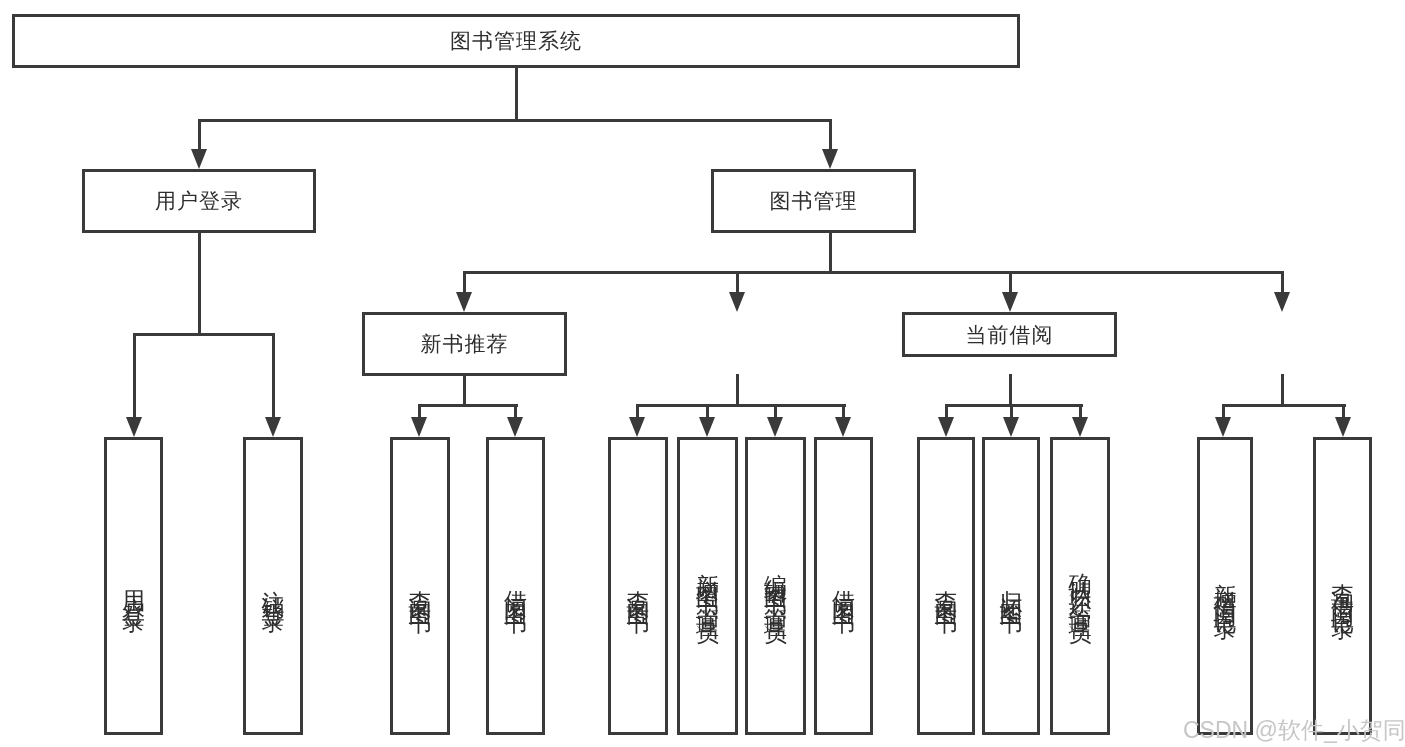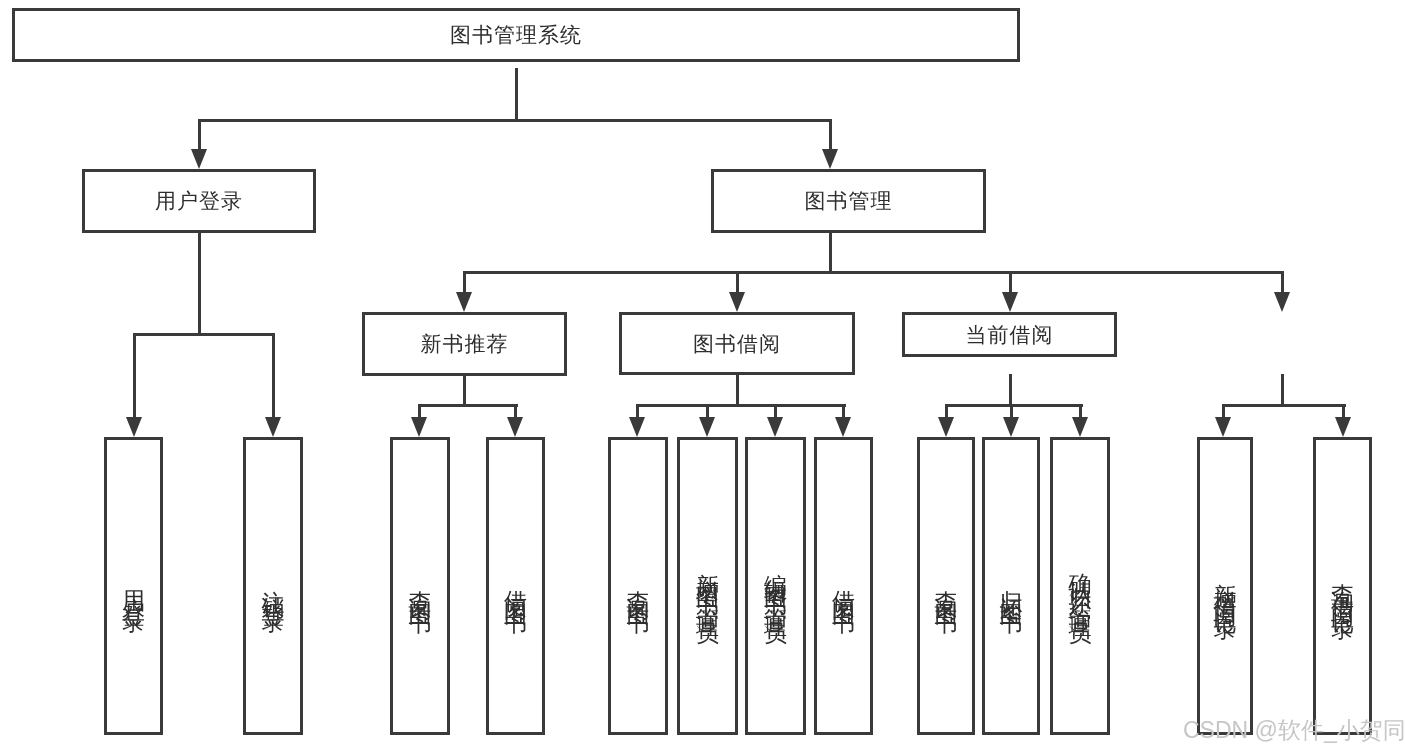--- a/index.html
+++ b/index.html
@@ -31,35 +31,35 @@
   .watermark {
     position:absolute; left:1183px; top:715px;
     font-size:23px; color:#c6c6c6; z-index:5; white-space:nowrap;
   }
 </style>
 </head>
 <body>
 
 <div class="canvas">
 
-  <div class="box hbox" style="left:12px;top:8px;width:1008px;height:54px">
+  <div class="box hbox" style="left:12px;top:14px;width:1008px;height:54px">
     <span>图书管理系统</span>
   </div>
 
   <div class="line" style="left:515px;top:68px;width:3px;height:52px"></div>
   <div class="line" style="left:198px;top:119px;width:634px;height:3px"></div>
   <div class="line" style="left:198px;top:119px;width:3px;height:33px"></div>
   <div class="line" style="left:829px;top:119px;width:3px;height:33px"></div>
   <div class="tri" style="left:191px;top:149px"></div>
   <div class="tri" style="left:822px;top:149px"></div>
 
   <div class="box hbox" style="left:82px;top:169px;width:234px;height:64px">
     <span>用户登录</span>
   </div>
-  <div class="box hbox" style="left:711px;top:169px;width:275px;height:64px">
+  <div class="box hbox" style="left:711px;top:169px;width:205px;height:64px">
     <span>图书管理</span>
   </div>
 
   <div class="line" style="left:198px;top:232px;width:3px;height:103px"></div>
   <div class="line" style="left:133px;top:333px;width:142px;height:3px"></div>
   <div class="line" style="left:133px;top:333px;width:3px;height:86px"></div>
   <div class="line" style="left:272px;top:333px;width:3px;height:86px"></div>
   <div class="tri" style="left:126px;top:417px"></div>
   <div class="tri" style="left:265px;top:417px"></div>
 
@@ -69,23 +69,20 @@
   <div class="line" style="left:736px;top:271px;width:3px;height:23px"></div>
   <div class="line" style="left:1009px;top:271px;width:3px;height:23px"></div>
   <div class="line" style="left:1281px;top:271px;width:3px;height:23px"></div>
   <div class="tri" style="left:456px;top:292px"></div>
   <div class="tri" style="left:729px;top:292px"></div>
   <div class="tri" style="left:1002px;top:292px"></div>
   <div class="tri" style="left:1274px;top:292px"></div>
 
   <div class="box hbox" style="left:362px;top:312px;width:205px;height:64px">
     <span>新书推荐</span>
-  </div>
-  <div class="box hbox" style="left:619px;top:312px;width:236px;height:63px">
-    <span>图书借阅</span>
   </div>
   <div class="box hbox" style="left:902px;top:312px;width:215px;height:45px">
     <span>当前借阅</span>
   </div>
 
   <div class="line" style="left:463px;top:374px;width:3px;height:32px"></div>
   <div class="line" style="left:418px;top:404px;width:100px;height:3px"></div>
   <div class="line" style="left:418px;top:404px;width:3px;height:15px"></div>
   <div class="line" style="left:514px;top:404px;width:3px;height:15px"></div>
   <div class="tri" style="left:411px;top:417px"></div>

